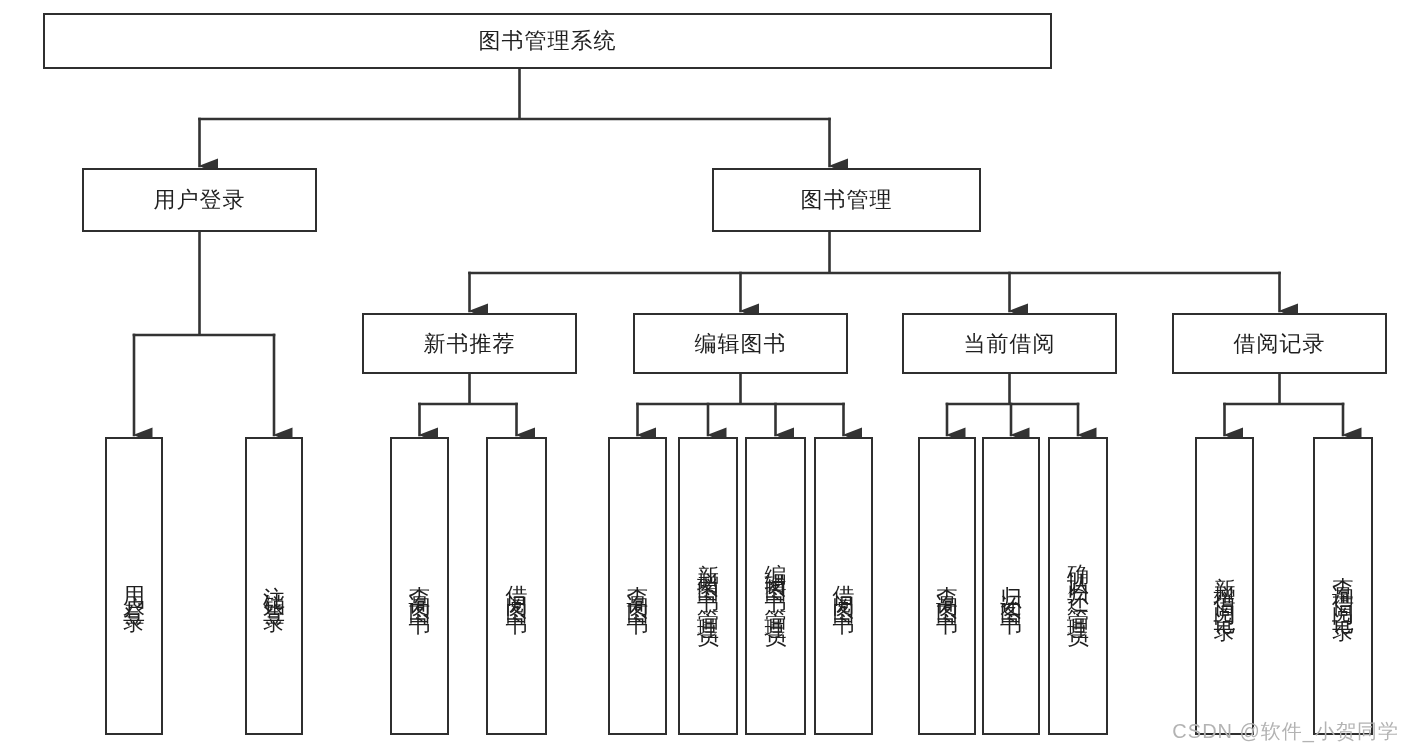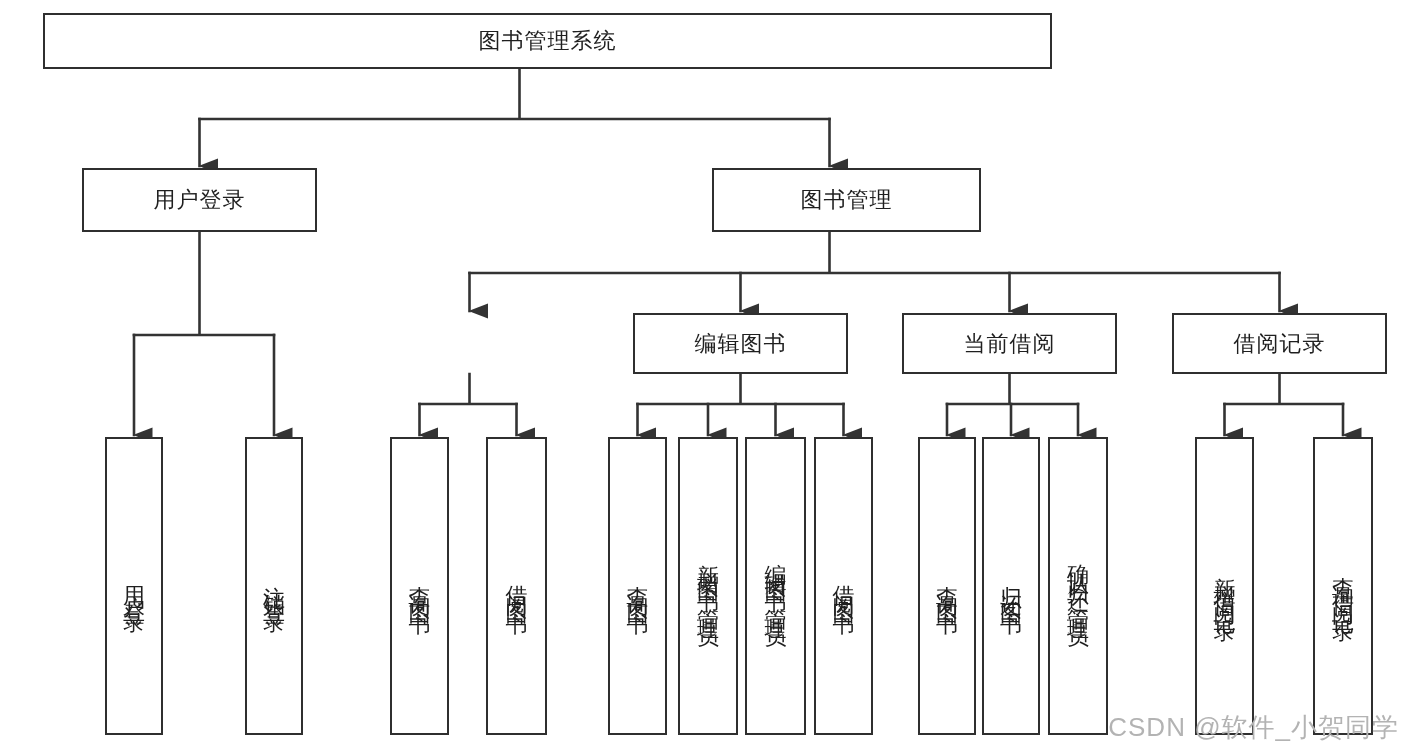--- a/index.html
+++ b/index.html
@@ -29,21 +29,21 @@
   .leaf .v-label{
     writing-mode:vertical-rl;
     text-orientation:mixed;
     letter-spacing:9px;
     font-size:22px;
   }
   .root-box{left:15px;top:13px;width:1009px;height:56px;margin-left:28px;}
   .watermark{
     position:absolute;
     right:6px;bottom:2px;
-    font-size:26px;
+    font-size:20px;
     color:#b3b3b3;
     letter-spacing:1px;
     pointer-events:none;
   }
 </style>
 </head>
 <body>
 
 <div class="canvas">
 
@@ -94,20 +94,23 @@
     <span class="h-label">图书管理系统</span>
   </div>
 
   <div class="node" style="left:82px;top:168px;width:235px;height:64px;">
     <span class="h-label">用户登录</span>
   </div>
   <div class="node" style="left:712px;top:168px;width:269px;height:64px;">
     <span class="h-label">图书管理</span>
   </div>
 
+  <div class="node" style="left:362px;top:313px;width:215px;height:61px;">
+    <span class="h-label">新书推荐</span>
+  </div>
   <div class="node" style="left:633px;top:313px;width:215px;height:61px;">
     <span class="h-label">编辑图书</span>
   </div>
   <div class="node" style="left:902px;top:313px;width:215px;height:61px;">
     <span class="h-label">当前借阅</span>
   </div>
   <div class="node" style="left:1172px;top:313px;width:215px;height:61px;">
     <span class="h-label">借阅记录</span>
   </div>
 

